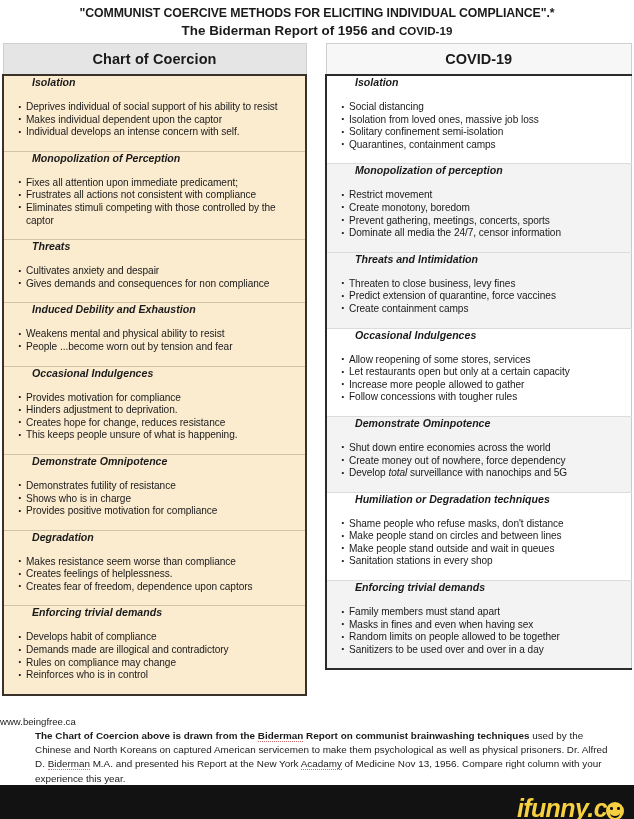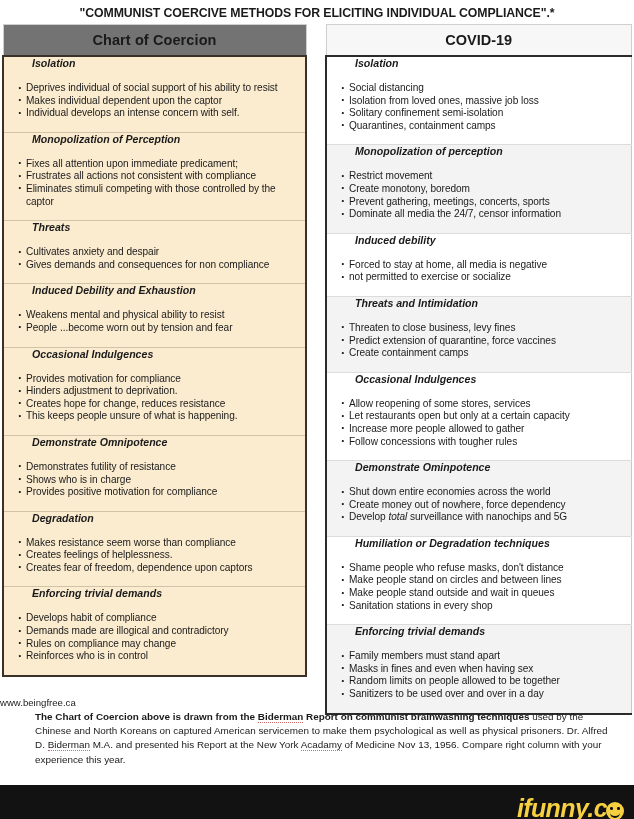--- a/index.html
+++ b/index.html
@@ -54,21 +54,21 @@
     border-collapse: collapse;
     width: 100%;
     table-layout: fixed;
   }
   table.grid td, table.grid th {
     padding: 0;
     margin: 0;
   }
 
   .head-cell {
-    background: #737373;
+    background: #e5e5e5;
     border: 1px solid #cfcfcf;
     border-bottom: 2px solid #3a3229;
     text-align: center;
     font-size: 14.5px;
     font-weight: bold;
     height: 30px;
     letter-spacing: 0.1px;
   }
   .head-cell-right {
     background: #f7f7f7;
@@ -198,20 +198,23 @@
     width: 10px; height: 5px;
     border-bottom: 2px solid #121212;
     border-radius: 0 0 8px 8px;
   }
 </style>
 </head>
 <body>
 
 <div class="title-block">
   <div class="title-line1">"COMMUNIST COERCIVE METHODS FOR ELICITING INDIVIDUAL COMPLIANCE".*</div>
+  <div class="title-line2">
+    <span>The Biderman Report of 1956 and </span><span class="small-caps">COVID-19</span>
+  </div>
 </div>
 
 <div class="tables-wrap">
 
   <div class="col-left">
     <table class="grid">
       <tbody>
           <tr>
         <th class="head-cell">Chart of Coercion</th>
       </tr>
@@ -323,29 +326,20 @@
             </td>
           </tr>
           <tr>
             <td class="sec-cell-r shade">
               <div class="sec-title">Monopolization of perception</div>
               <ul class="items">
                 <li>Restrict movement</li>
                 <li>Create monotony, boredom</li>
                 <li>Prevent gathering, meetings, concerts, sports</li>
                 <li>Dominate all media the 24/7, censor information</li>
-              </ul>
-            </td>
-          </tr>
-          <tr>
-            <td class="sec-cell-r plain">
-              <div class="sec-title">Induced debility</div>
-              <ul class="items">
-                <li>Forced to stay at home, all media is negative</li>
-                <li>not permitted to exercise or socialize</li>
               </ul>
             </td>
           </tr>
           <tr>
             <td class="sec-cell-r shade">
               <div class="sec-title">Threats and Intimidation</div>
               <ul class="items">
                 <li>Threaten to close business, levy fines</li>
                 <li>Predict extension of quarantine, force vaccines</li>
                 <li>Create containment camps</li>

